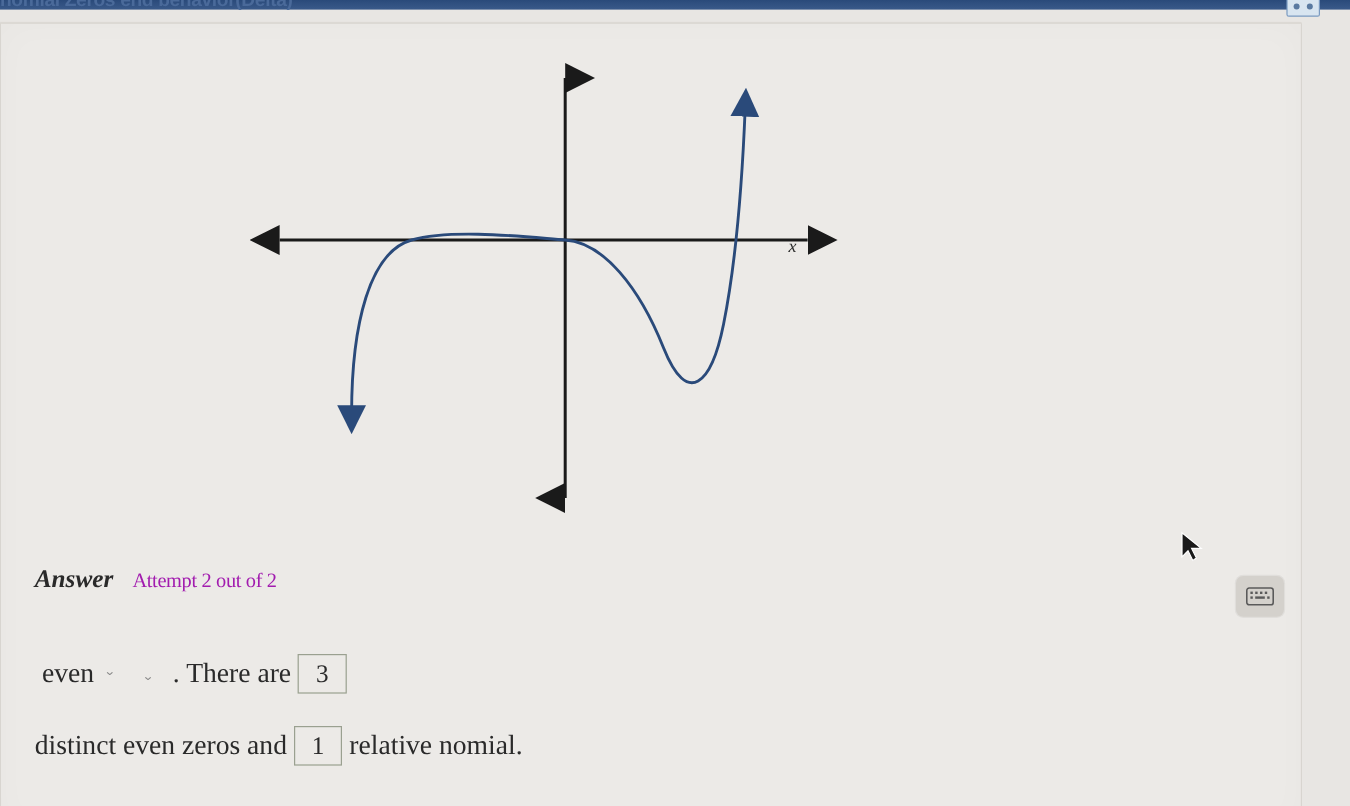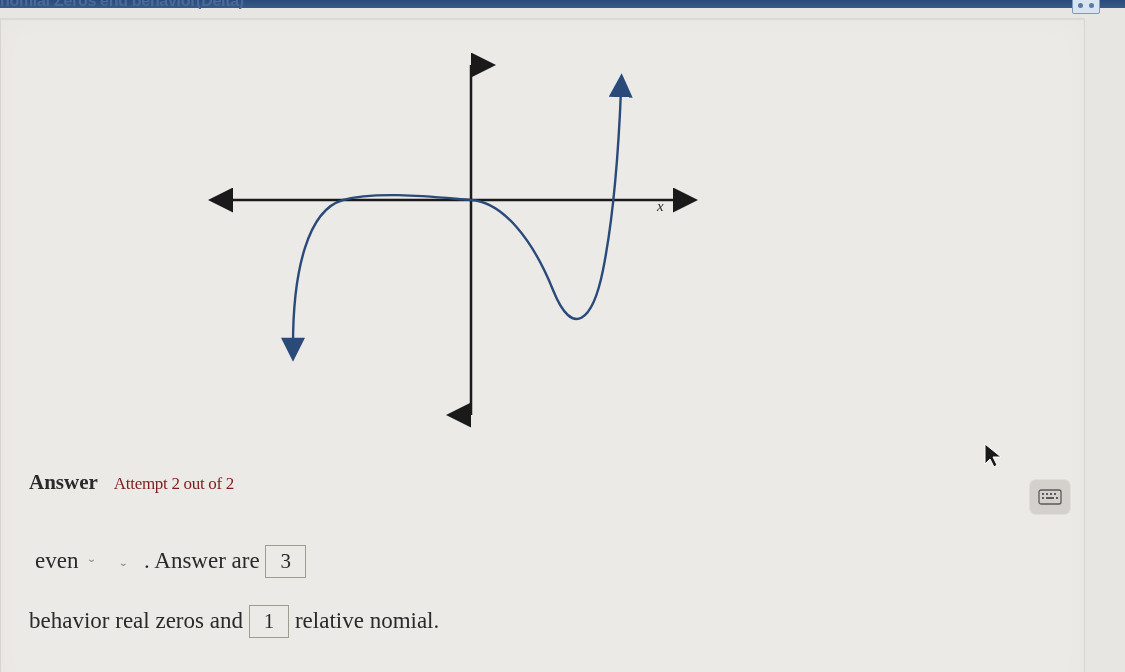--- a/index.html
+++ b/index.html
@@ -86,25 +86,26 @@
       align-items: baseline;
       gap: 16px;
       margin-top: 30px;
       margin-left: 8px;
     }
     .answer-label {
       font-family: Georgia, 'Times New Roman', serif;
       font-weight: bold;
       font-size: 21px;
       color: #2a2a2a;
+      font-style: italic;
     }
     .attempt-text {
       font-family: Georgia, serif;
       font-size: 17px;
-      color: #7f1d1d;
+      color: #a21caf;
       letter-spacing: -0.3px;
     }
     .sentence {
       font-family: Georgia, 'Times New Roman', serif;
       font-size: 23px;
       color: #2a2a2a;
       line-height: 2.6;
       margin-top: 36px;
       margin-left: 8px;
     }
@@ -211,24 +212,24 @@
   </div>
 
   <div class="sentence">
     <span class="dropdown">
       <span>even</span>
       <span class="chev">⌄</span>
     </span>
     <span class="dropdown">
       <span class="chev">⌄</span>
     </span>
-    <span>. Answer are</span>
+    <span>. There are</span>
     <span class="num-box">3</span>
     <br>
-    <span>behavior real zeros and</span>
+    <span>distinct even zeros and</span>
     <span class="num-box">1</span>
     <span>relative nomial.</span>
   </div>
 
 </div>
 
 <div class="keyboard-icon">
   <svg viewBox="0 0 24 16">
     <rect x="1" y="1" width="22" height="14" rx="2" fill="none" stroke="#5a5a5a" stroke-width="1.3"></rect>
     <rect x="4" y="4" width="2" height="2" fill="#5a5a5a"></rect>

